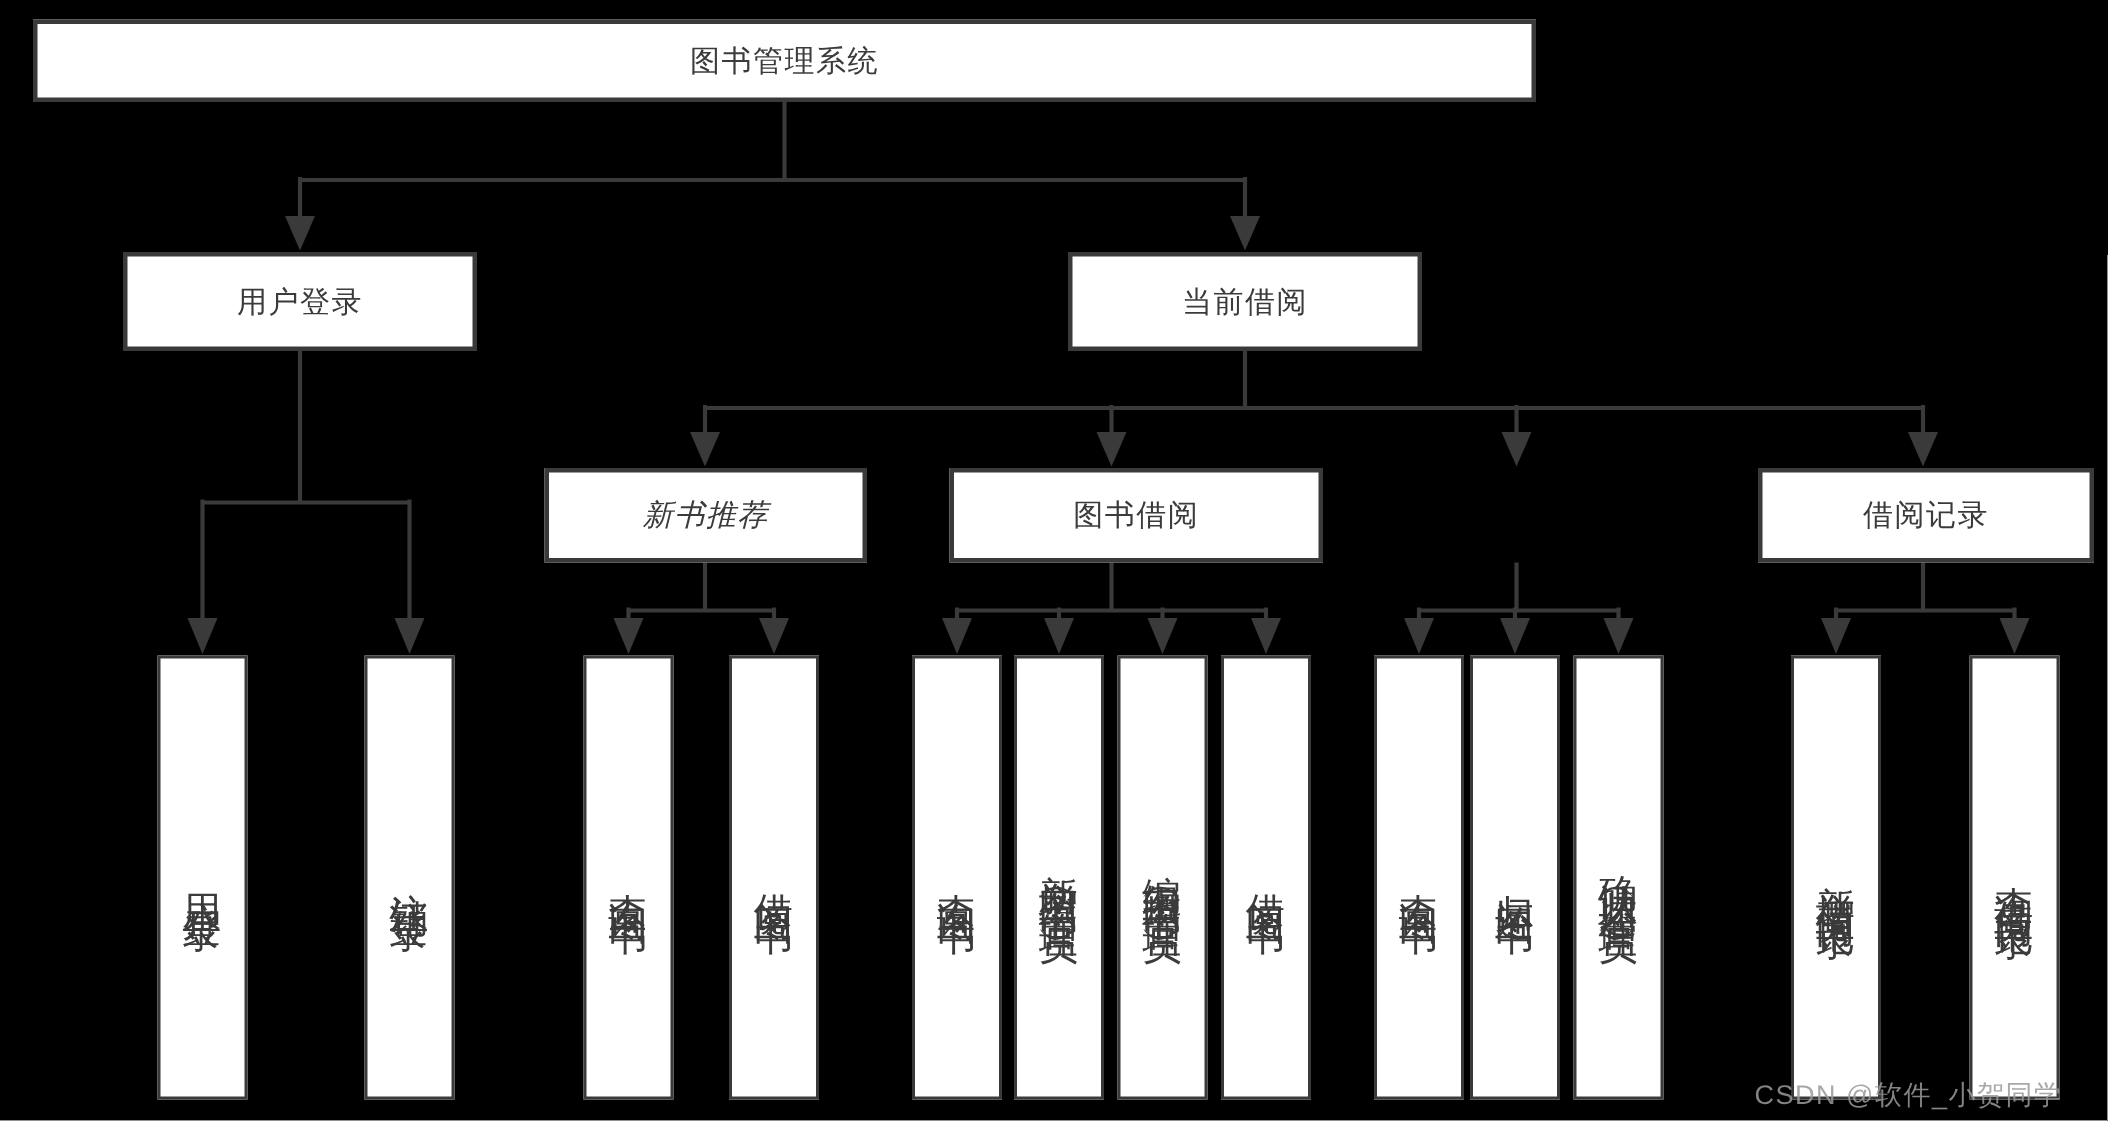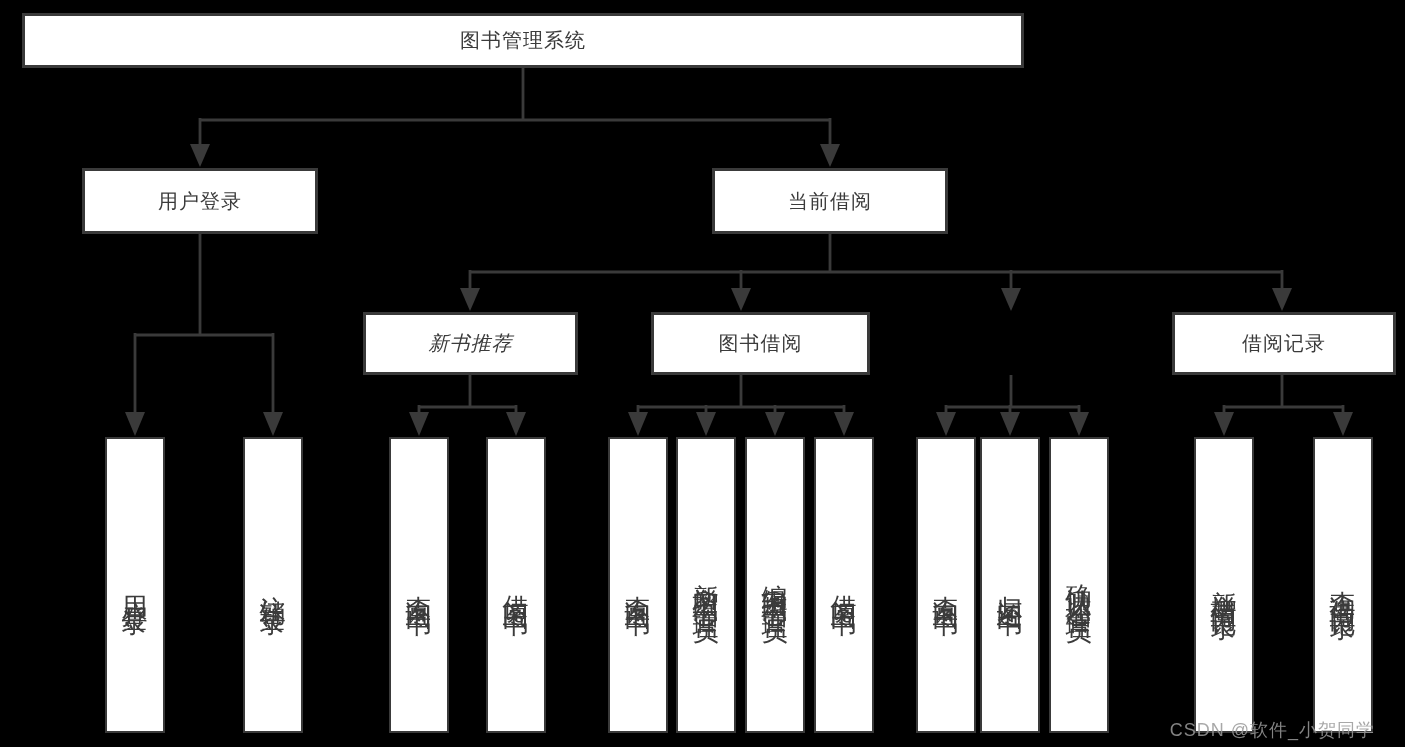--- a/index.html
+++ b/index.html
@@ -161,21 +161,21 @@
   <div class="box lvl2" style="left:82px; top:168px; width:236px; height:66px;">
     <span>用户登录</span>
   </div>
   <div class="box lvl2" style="left:712px; top:168px; width:236px; height:66px;">
     <span>当前借阅</span>
   </div>
 
   <div class="box lvl3" style="left:363px; top:312px; width:215px; height:63px;font-style:italic;">
     <span>新书推荐</span>
   </div>
-  <div class="box lvl3" style="left:651px; top:312px; width:219px; height:63px;text-align:right;">
+  <div class="box lvl3" style="left:633px; top:312px; width:249px; height:63px;text-align:right;">
     <span>图书借阅</span>
   </div>
   <div class="box lvl3" style="left:1172px; top:312px; width:224px; height:63px;">
     <span>借阅记录</span>
   </div>
 
   <div class="vbox" style="left:105px; top:437px; width:60px; height:296px;">
     <span>用户登录</span>
   </div>
   <div class="vbox" style="left:243px; top:437px; width:60px; height:296px;">

